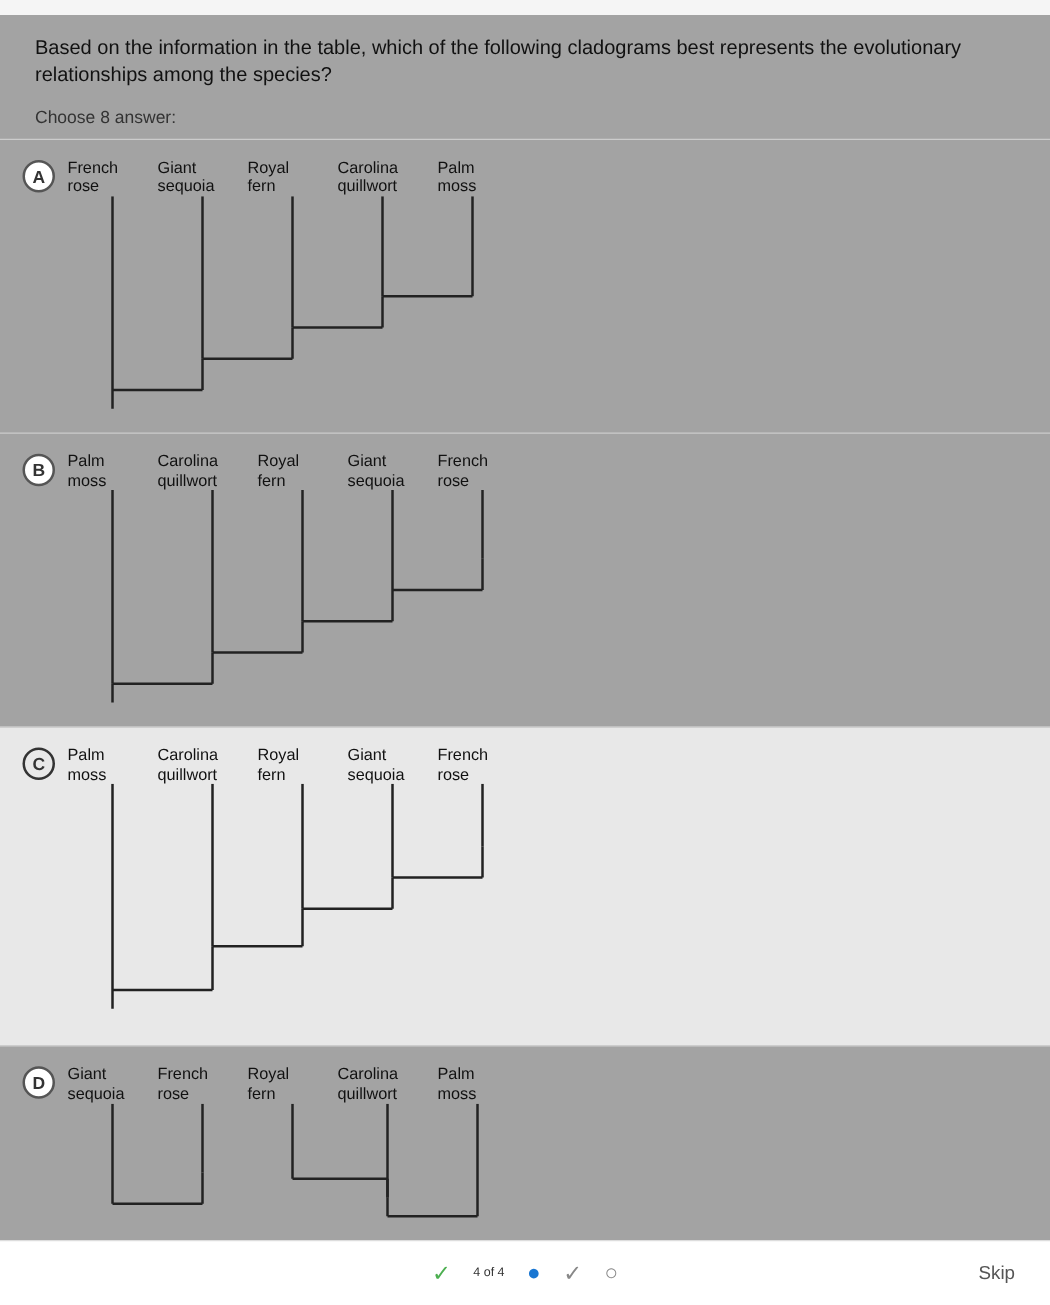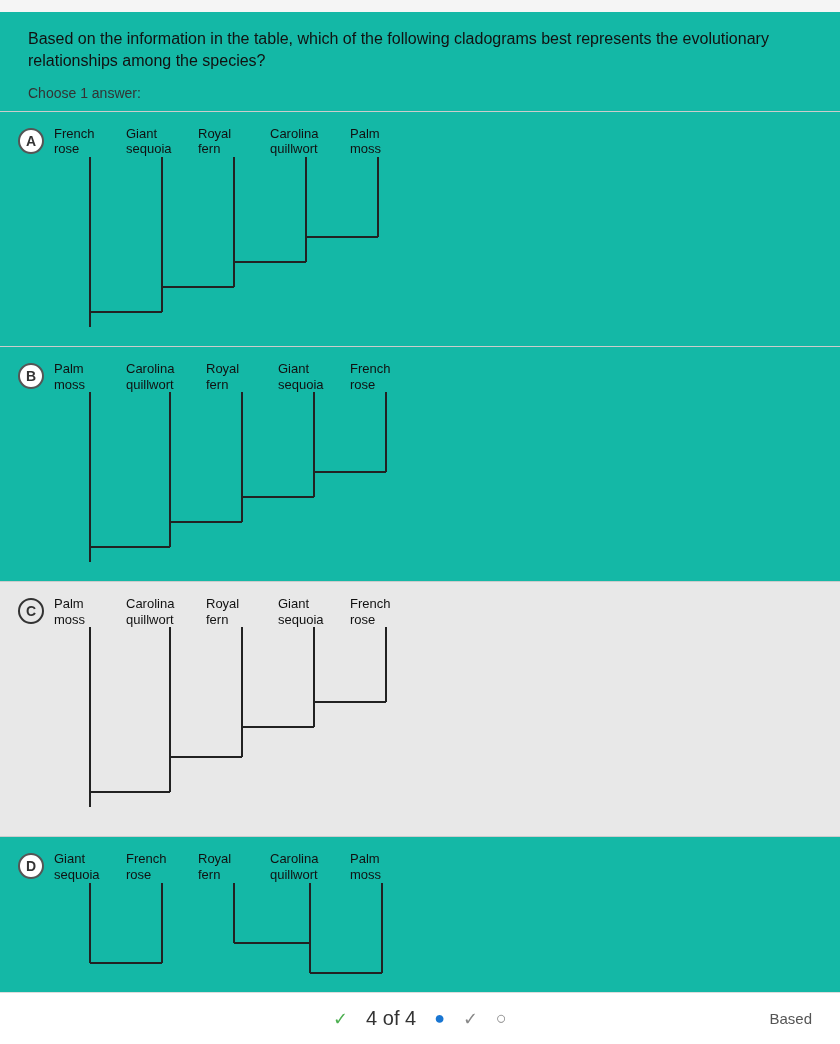--- a/index.html
+++ b/index.html
@@ -6,21 +6,21 @@
     body {
       font-family: Arial, sans-serif;
       background: #f5f5f5;
       width: 840px;
       min-height: 1044px;
       overflow-x: hidden;
       font-size: 15px;
       color: #111;
     }
     .page {
-      background: #14b8a6;
+      background: #a3a3a3;
       width: 840px;
       min-height: 1044px;
       padding: 0;
       position: relative;
     }
     .top-bar {
       background: #f5f5f5;
       height: 12px;
     }
     .question-text {
@@ -93,21 +93,21 @@
       background: #fff;
       border-top: 1px solid #ddd;
       display: flex;
       align-items: center;
       justify-content: center;
       gap: 18px;
       font-size: 15px;
       z-index: 100;
     }
     .page-indicator {
-      font-size: 20px;
+      font-size: 10px;
       color: #333;
     }
     .check-icon { color: #4caf50; font-size: 18px; }
     .dot-icon { color: #1976d2; font-size: 18px; }
     .circle-check { color: #888; font-size: 18px; }
     .skip-btn {
       position: absolute;
       right: 28px;
       font-size: 15px;
       color: #555;
@@ -117,21 +117,21 @@
       min-height: 160px;
     }
   </style>
 </head>
 <body>
 
 <div class="page">
   <div class="top-bar"></div>
 
   <p class="question-text">Based on the information in the table, which of the following cladograms best represents the evolutionary relationships among the species?</p>
-  <p class="choose-text">Choose 1 answer:</p>
+  <p class="choose-text">Choose 8 answer:</p>
   <hr class="divider">
 
   <div class="answer-option">
     <div class="option-circle">A</div>
     <div class="cladogram-container">
       <div class="species-labels" style="display:flex; gap:0; margin-left:0;">
         <span class="species-label" style="width:72px; margin-top:0;">French<br>rose</span>
         <span class="species-label" style="width:72px;">Giant<br>sequoia</span>
         <span class="species-label" style="width:72px;">Royal<br>fern</span>
         <span class="species-label" style="width:80px;">Carolina<br>quillwort</span>
@@ -273,15 +273,15 @@
       </svg>
     </div>
   </div>
 
   <div class="bottom-bar">
     <span class="check-icon">✓</span>
     <span class="page-indicator">4 of 4</span>
     <span class="dot-icon">●</span>
     <span class="circle-check">✓</span>
     <span style="font-size:18px;color:#888;">○</span>
-    <span class="skip-btn">Based</span>
+    <span class="skip-btn">Skip</span>
   </div>
 </div>
 
 </body></html>

